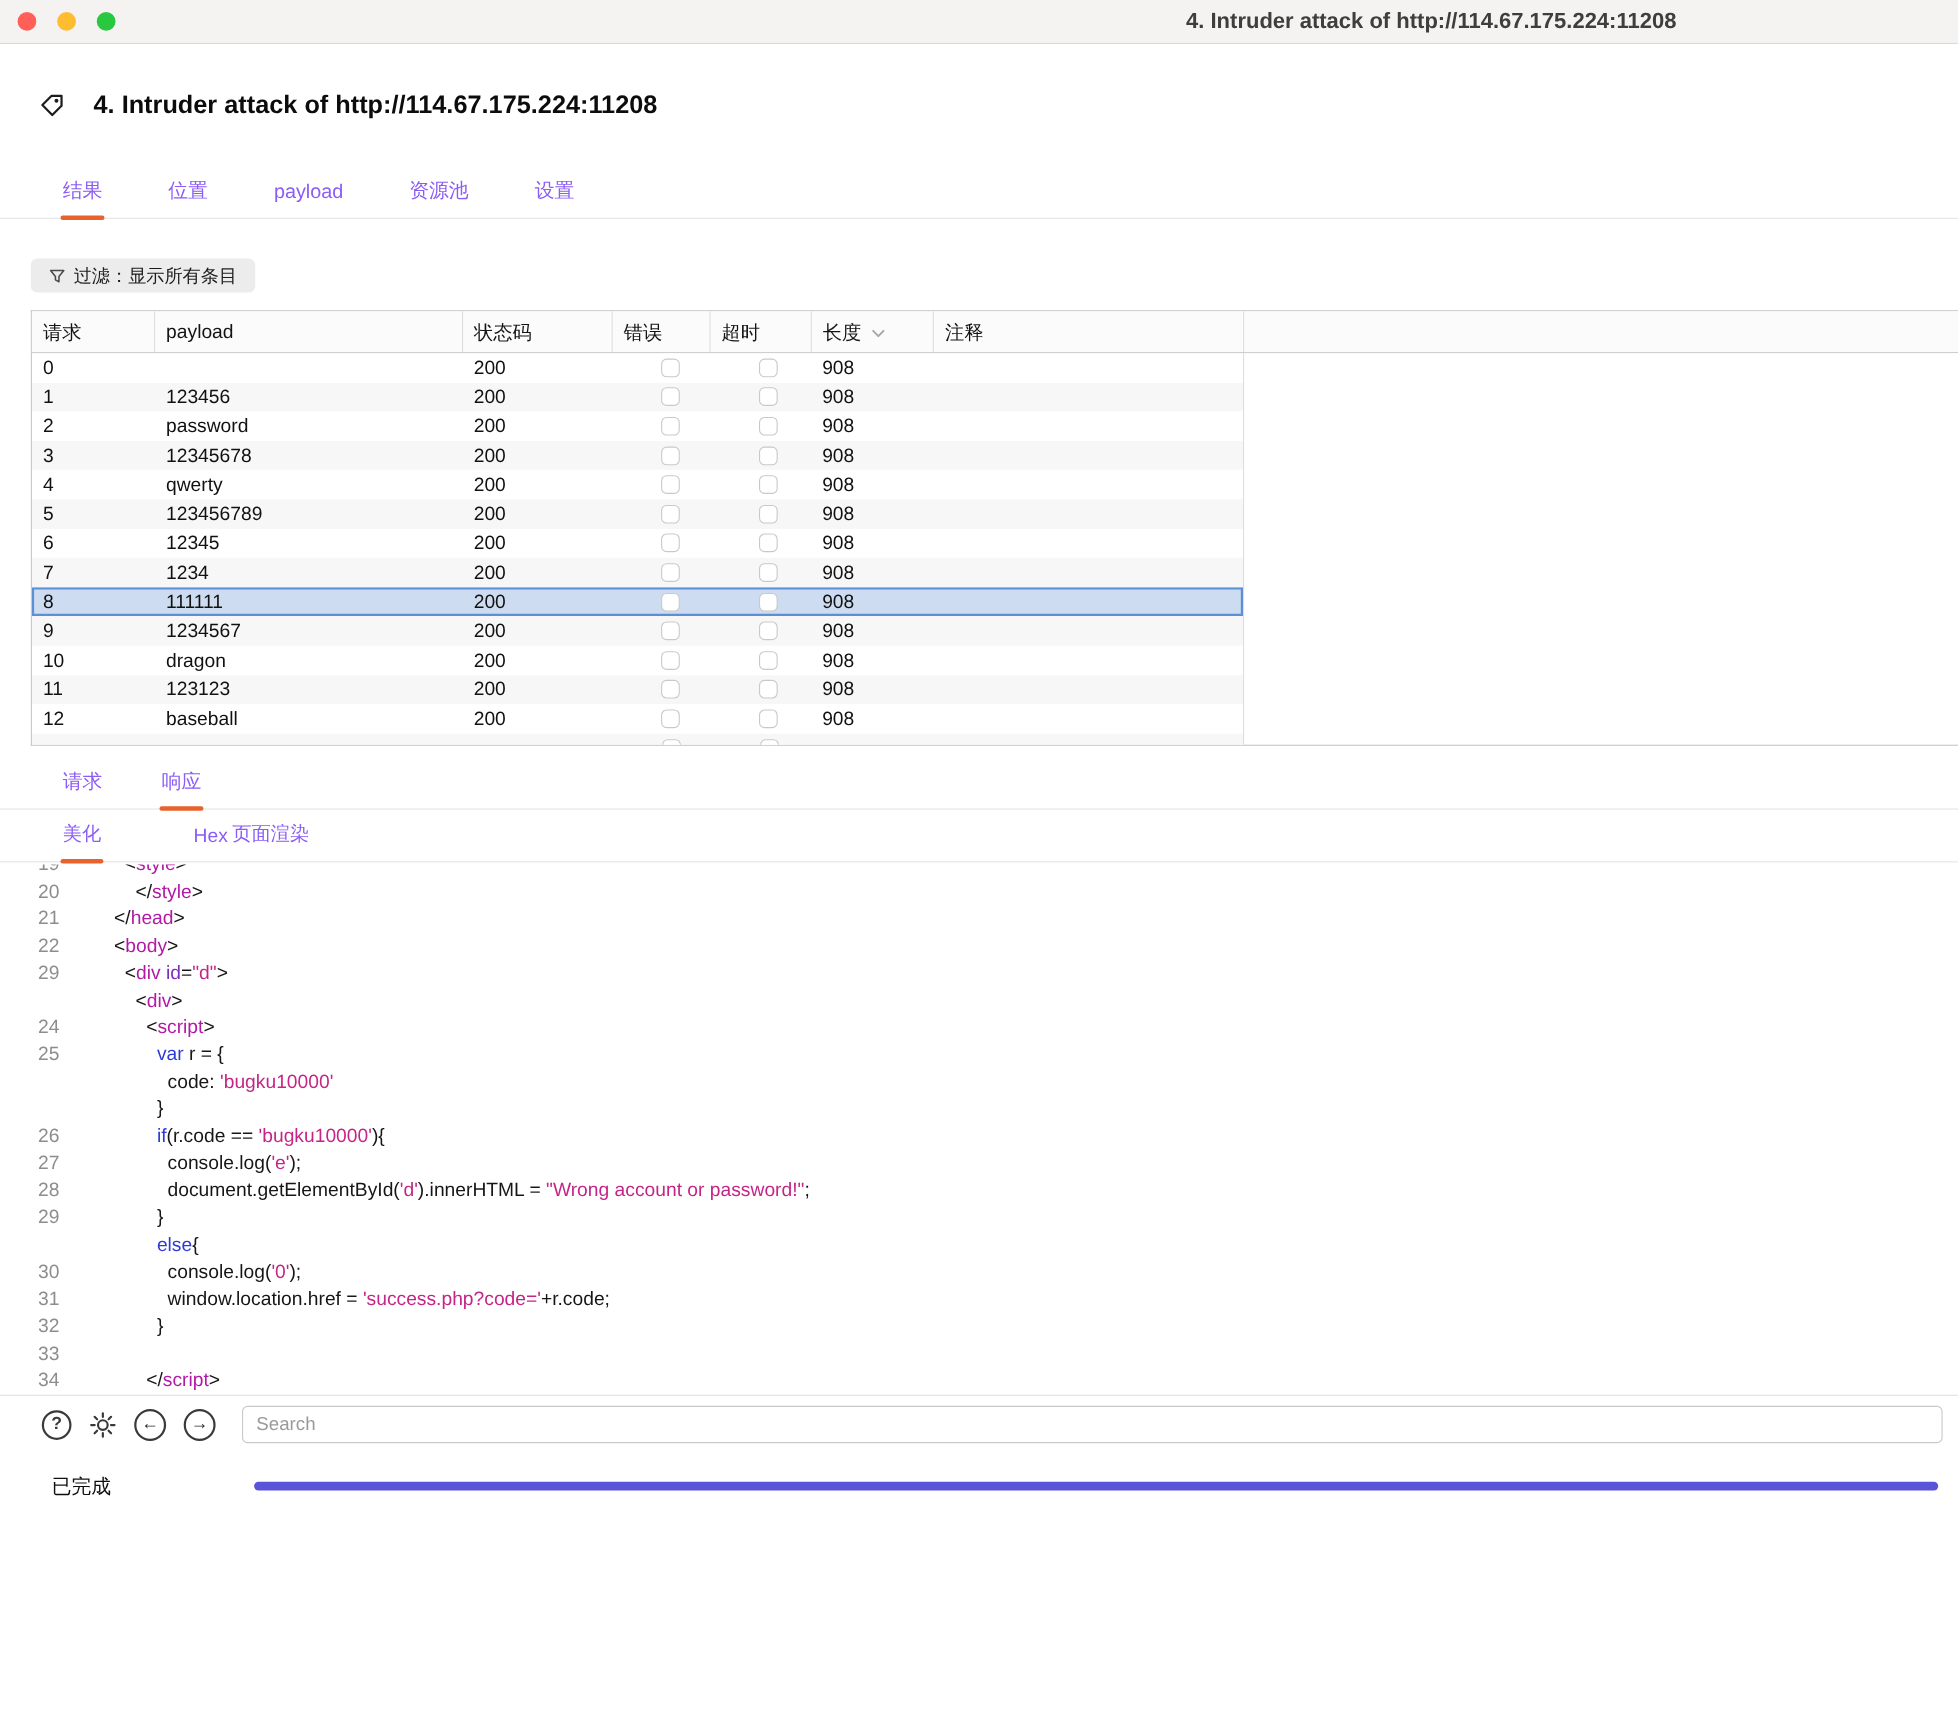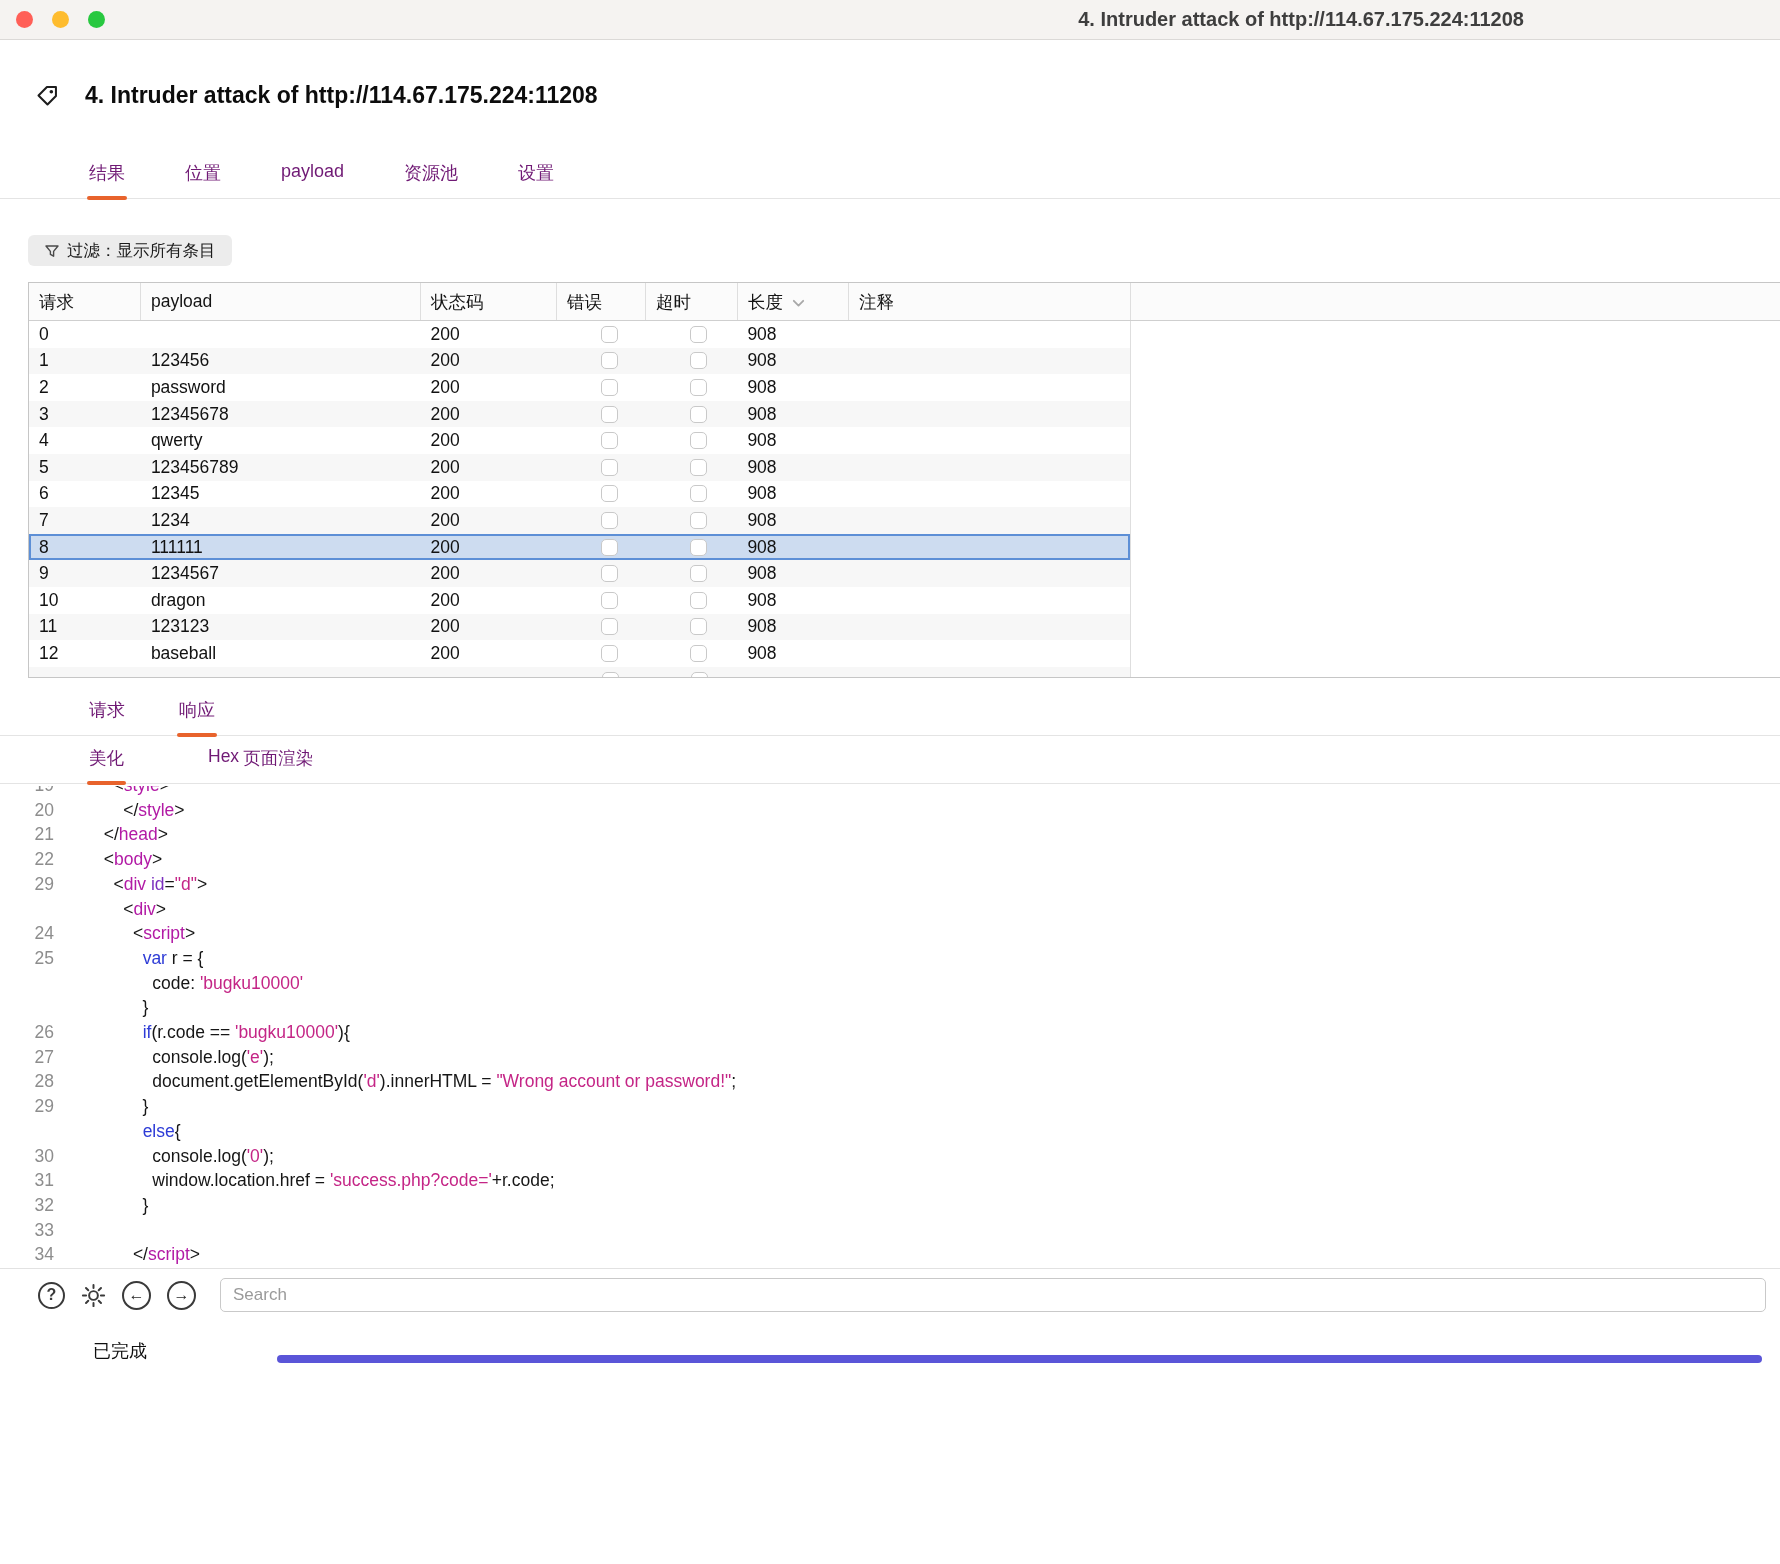--- a/index.html
+++ b/index.html
@@ -12,21 +12,21 @@
 .light{width:17px;height:17px;border-radius:50%;display:inline-block}
 .red{background:#ff5f57}.yellow{background:#febc2e}.green{background:#28c840}
 .win-title{margin-left:auto;padding-right:240px;font-size:20px;font-weight:700;color:#3e3e3e;white-space:nowrap}
 
 
 .page-header{display:flex;align-items:center;gap:24px;padding:42px 0 0 34px}
 .attack-icon{width:27px;height:27px;display:inline-flex}
 .page-title{font-size:23px;font-weight:700;color:#0c0c0c}
 
 
-.tabs{display:flex;padding-left:87px;border-bottom:1px solid #e4e4e4;font-size:18px;color:#701a75}
+.tabs{display:flex;align-items:flex-end;padding-left:55px;border-bottom:1px solid #e4e4e4;font-size:18px;color:#8b5cf6}
 .main-tabs{margin-top:42px;gap:56px}
 .tab{position:relative;padding:10px 2px 13px;cursor:default;white-space:nowrap}
 .tab.active::after{content:"";position:absolute;left:0;right:0;bottom:-2px;height:4px;border-radius:2px;background:var(--accent,#e8632c)}
 
 
 .filter-row{padding:36px 0 0 28px}
 .filter-bar{display:inline-flex;align-items:center;gap:7px;background:#ececec;border:none;border-radius:6px;height:31px;padding:0 16px;font-size:16.5px;color:#1b1b1b;font-family:inherit}
 
 
 .results-table{margin:16px 0 0 28px;width:calc(100% - 28px);border:1px solid #c6c6c6;border-right:none}
@@ -66,21 +66,21 @@
 
 .toolbar{display:flex;align-items:center;border-top:1px solid #e2e2e2;padding:9px 14px 9px 38px;gap:16px}
 .tb-icon{color:#3a3a3a}
 .help{width:27px;height:27px;border:2.2px solid #3a3a3a;border-radius:50%;display:flex;align-items:center;justify-content:center;font-size:16px;font-weight:700}
 .gear{display:flex}
 .nav-btn{width:29px;height:29px;border:2.2px solid #3a3a3a;border-radius:50%;background:#fff;display:flex;align-items:center;justify-content:center;font-size:16px;color:#2a2a2a;padding:0}
 .search{flex:1;height:34px;margin-left:8px;border:1.5px solid #c9c9c9;border-radius:5px;font-size:17px;padding:0 12px;font-family:Liberation Sans, sans-serif;color:#222;outline:none;background:#fff}
 .search::placeholder{color:#9a9a9a}
 
 
-.statusbar{display:flex;align-items:flex-end;margin-top:18px;padding-left:93px}
+.statusbar{display:flex;align-items:center;margin-top:18px;padding-left:47px}
 .status-text{font-size:18px;color:#0e0e0e}
 .progress{flex:1;margin-left:130px;margin-right:18px;height:8px;border-radius:4px;background:var(--progress,#5a55d8)}
 </style>
 </head>
 <body>
 
 <div class="window">
 
   <div class="titlebar">
     <div class="traffic">

